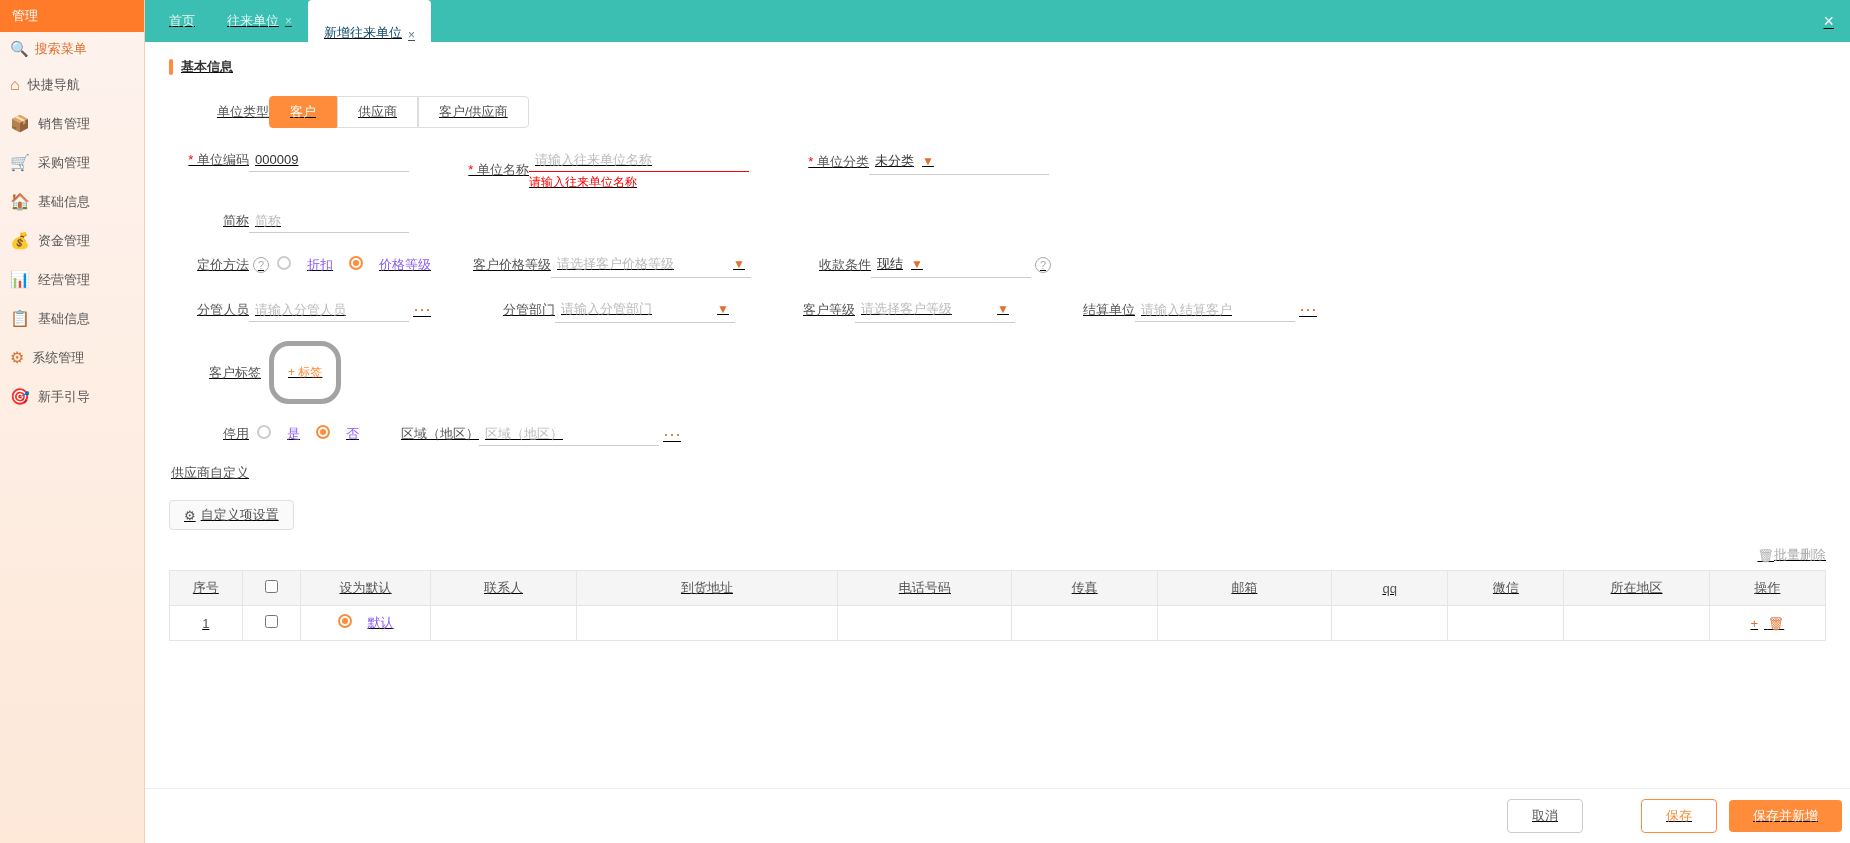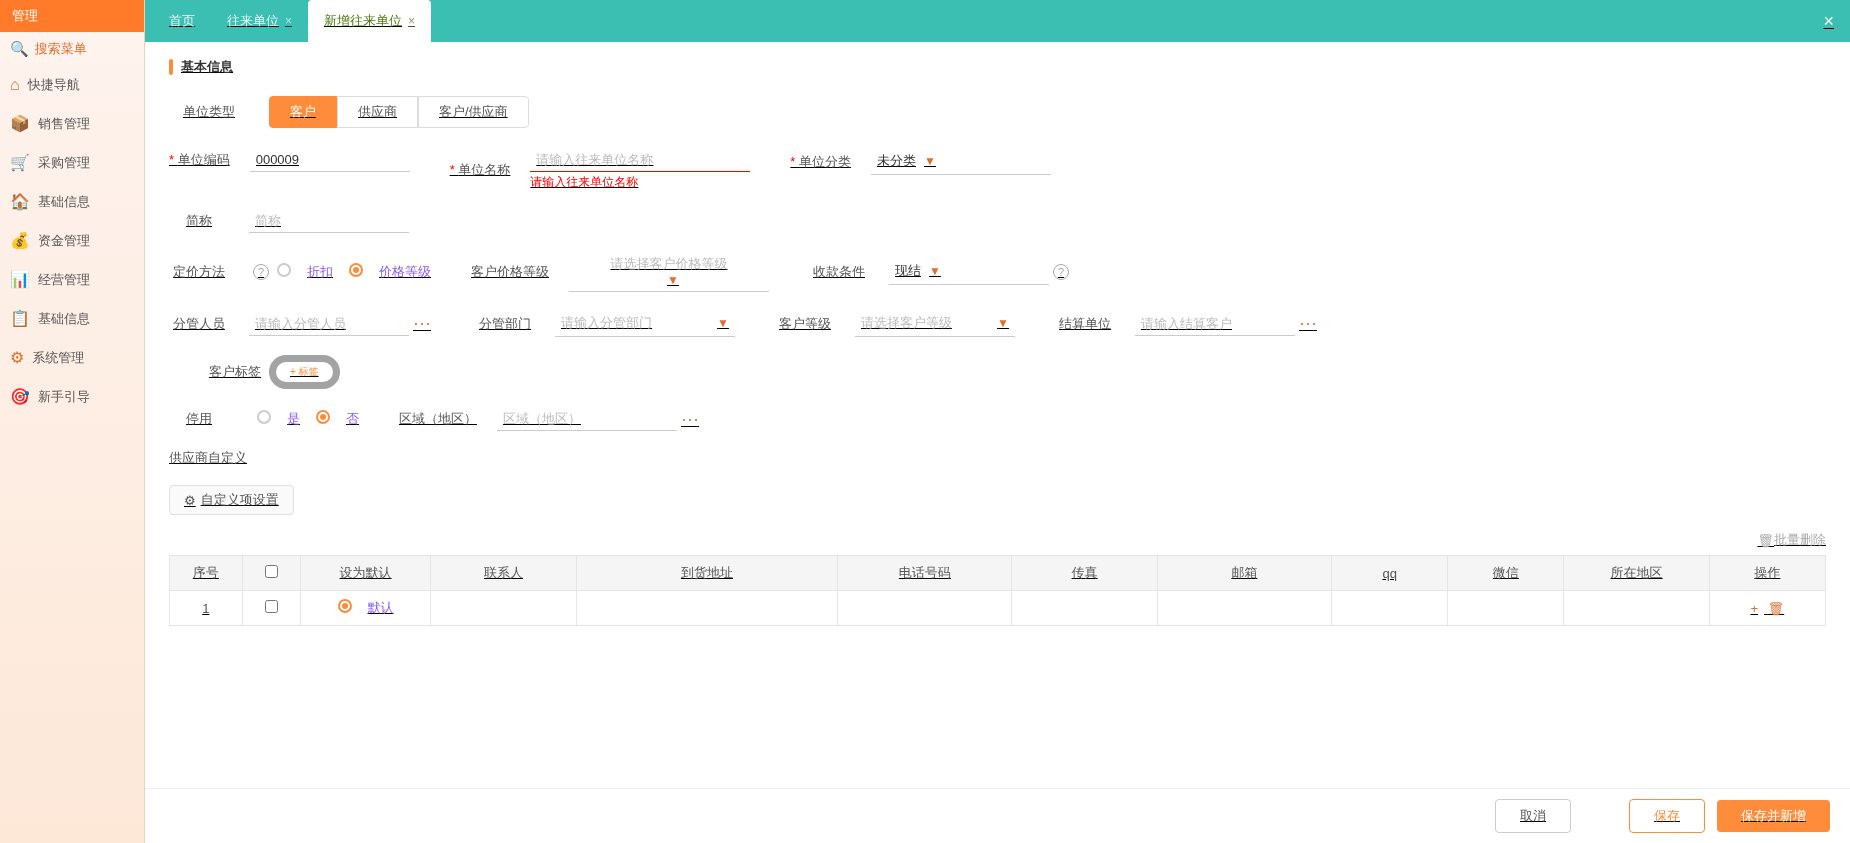--- a/index.html
+++ b/index.html
@@ -64,22 +64,23 @@
       align-items: center;
       padding: 0 16px;
       height: 42px;
       cursor: pointer;
       color: rgba(255,255,255,0.85);
       font-size: 13px;
       white-space: nowrap;
     }
     .tab.active {
       background: white;
-      color: #4d7c0f;
+      color: #0c4a6e;
       border-radius: 4px 4px 0 0;
+      align-items: flex-end;
     }
     .tab .close-btn {
       margin-left: 6px;
       font-size: 12px;
       color: inherit;
       opacity: 0.7;
     }
     .tab-bar-close {
       margin-left: auto;
       color: white;
@@ -148,23 +149,23 @@
       flex-wrap: nowrap;
     }
     .form-field {
       display: flex;
       align-items: center;
       flex-shrink: 0;
     }
     .field-label {
       white-space: nowrap;
       color: #555;
-      padding-right: 20px;
+      padding-right: 0;
       min-width: 80px;
-      text-align: center;
+      text-align: right;
     }
     .field-label.required::before {
       content: '* ';
       color: red;
     }
     .field-input {
       border: none;
       border-bottom: 1px solid #ccc;
       padding: 4px 6px;
       outline: none;
@@ -202,25 +203,25 @@
       width: 14px; height: 14px; border-radius: 50%;
       border: 2px solid #ccc; display: flex; align-items: center; justify-content: center;
     }
     .radio-circle.checked { border-color: #ff8c3a; }
     .radio-circle.checked::after {
       content: ''; width: 6px; height: 6px; border-radius: 50%; background: #ff8c3a;
     }
 
     
     .tag-btn {
-      border: 7px solid #a3a3a3;
+      border: 5px solid #a3a3a3;
       color: #ff8c3a;
       border-radius: 20px;
-      padding: 3px 14px;
-      font-size: 10px;
+      padding: 18px 14px;
+      font-size: 12px;
       cursor: pointer;
       background: white;
     }
 
     
     .more-btn {
       color: #e07030;
       font-size: 18px;
       cursor: pointer;
       padding: 0 4px;
@@ -267,21 +268,21 @@
     .col-email { width: 120px; }
     .col-qq { width: 80px; }
     .col-wechat { width: 80px; }
     .col-area { width: 100px; }
     .col-op { width: 80px; }
 
     
     .bottom-bar {
       background: white;
       border-top: 1px solid #eee;
-      padding: 10px 20px;
+      padding: 10px 8px;
       display: flex;
       justify-content: flex-end;
       gap: 12px;
       align-items: center;
     }
     .btn-cancel {
       padding: 7px 24px;
       border: 1px solid #ccc;
       background: white;
       color: #555;
@@ -457,21 +458,21 @@
             <span>折扣</span>
           </label>
           <label class="radio-item">
             <div class="radio-circle checked"></div>
             <span>价格等级</span>
           </label>
         </div>
       </div>
       <div class="form-field field-spacing">
         <span class="field-label">客户价格等级</span>
-        <div class="select-field" style="width:200px;flex-direction:column;">
+        <div class="select-field" style="width:200px;">
           <span class="placeholder">请选择客户价格等级</span>
           <span class="arrow">▼</span>
         </div>
       </div>
       <div class="form-field">
         <span class="field-label">收款条件</span>
         <div class="select-field" style="width:160px;">
           <span>现结</span>
           <span class="arrow">▼</span>
         </div>

